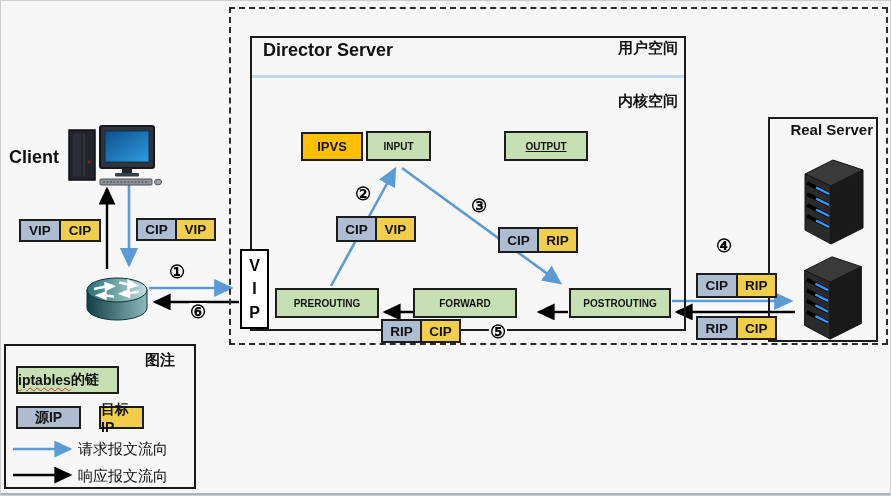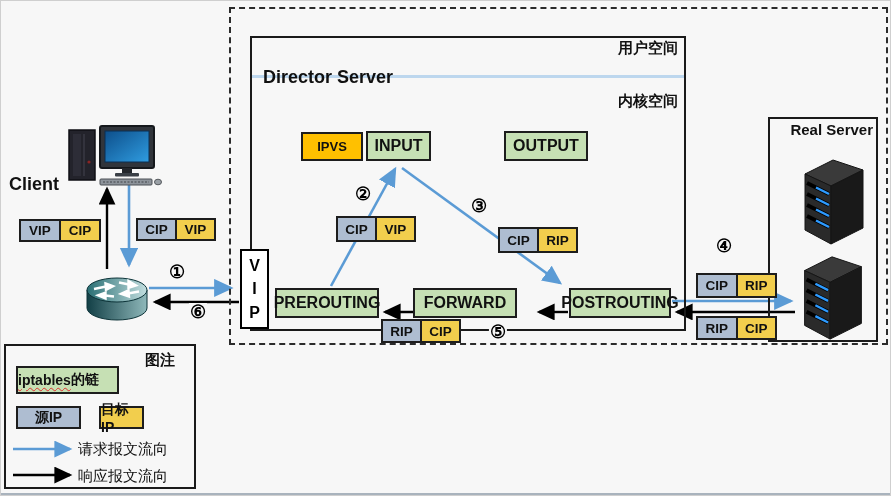--- a/index.html
+++ b/index.html
@@ -10,27 +10,27 @@
   .overlay{position:absolute;left:0;top:0;width:891px;height:496px;pointer-events:none;}
 
   
   .outer-dashed{border:2px dashed #2b2b2b;background:transparent;}
   .inner-solid{border:2px solid #1a1a1a;background:transparent;}
   .rs-box{border:2px solid #1a1a1a;background:transparent;}
   .legend-box{border:2px solid #1a1a1a;background:transparent;}
   .divider-blue{background:#bdd7ee;height:3px;}
 
   
-  .t-big{font-weight:bold;font-size:18px;color:#111;white-space:nowrap;margin-top:27px;}
+  .t-big{font-weight:bold;font-size:18px;color:#111;white-space:nowrap;}
   .t-med{font-weight:bold;font-size:15px;color:#111;white-space:nowrap;}
   .t-right{text-align:right;}
 
   
   .chain{background:#c6e0b4;border:2px solid #1d1d1d;display:flex;align-items:center;
-         justify-content:center;font-weight:bold;font-size:16px;color:#111;white-space:nowrap;}
+         justify-content:center;font-weight:bold;font-size:10px;color:#111;white-space:nowrap;}
   .ipvs{background:#ffc000;}
 
   
   .vipbox{background:#ffffff;border:2px solid #000;display:flex;flex-direction:column;
           align-items:center;justify-content:center;font-weight:bold;font-size:16px;
           line-height:1.45;color:#000;}
 
   
   .ippair{display:flex;border:2px solid #1d1d1d;font-weight:bold;font-size:13.5px;color:#111;}
   .ippair .half{flex:1;display:flex;align-items:center;justify-content:center;}
@@ -89,21 +89,21 @@
 
   <div class="abs inner-solid" style="left:249px;top:35px;width:436px;height:295px;"></div>
   <div class="abs divider-blue" style="left:251px;top:74px;width:432px;"></div>
 
   <div class="abs t-big" style="left:262px;top:39px;">Director Server</div>
   <div class="abs t-med t-right" style="left:595px;top:38px;width:82px;">用户空间</div>
   <div class="abs t-med t-right" style="left:595px;top:91px;width:82px;">内核空间</div>
 
   <div class="abs chain ipvs" style="left:300px;top:131px;width:62px;height:29px;font-size:13px;">IPVS</div>
   <div class="abs chain" style="left:365px;top:130px;width:65px;height:30px;">INPUT</div>
-  <div class="abs chain" style="left:503px;top:130px;width:84px;height:30px;">OUTPUT</div>
+  <div class="abs chain" style="left:503px;top:130px;width:84px;height:30px;text-decoration:underline;">OUTPUT</div>
   <div class="abs chain" style="left:274px;top:287px;width:104px;height:30px;">PREROUTING</div>
   <div class="abs chain" style="left:412px;top:287px;width:104px;height:30px;">FORWARD</div>
   <div class="abs chain" style="left:568px;top:287px;width:102px;height:30px;">POSTROUTING</div>
 
   <div class="abs vipbox" style="left:239px;top:248px;width:29px;height:80px;">
     <span>V</span>
     <span>I</span>
     <span>P</span>
   </div>
 

